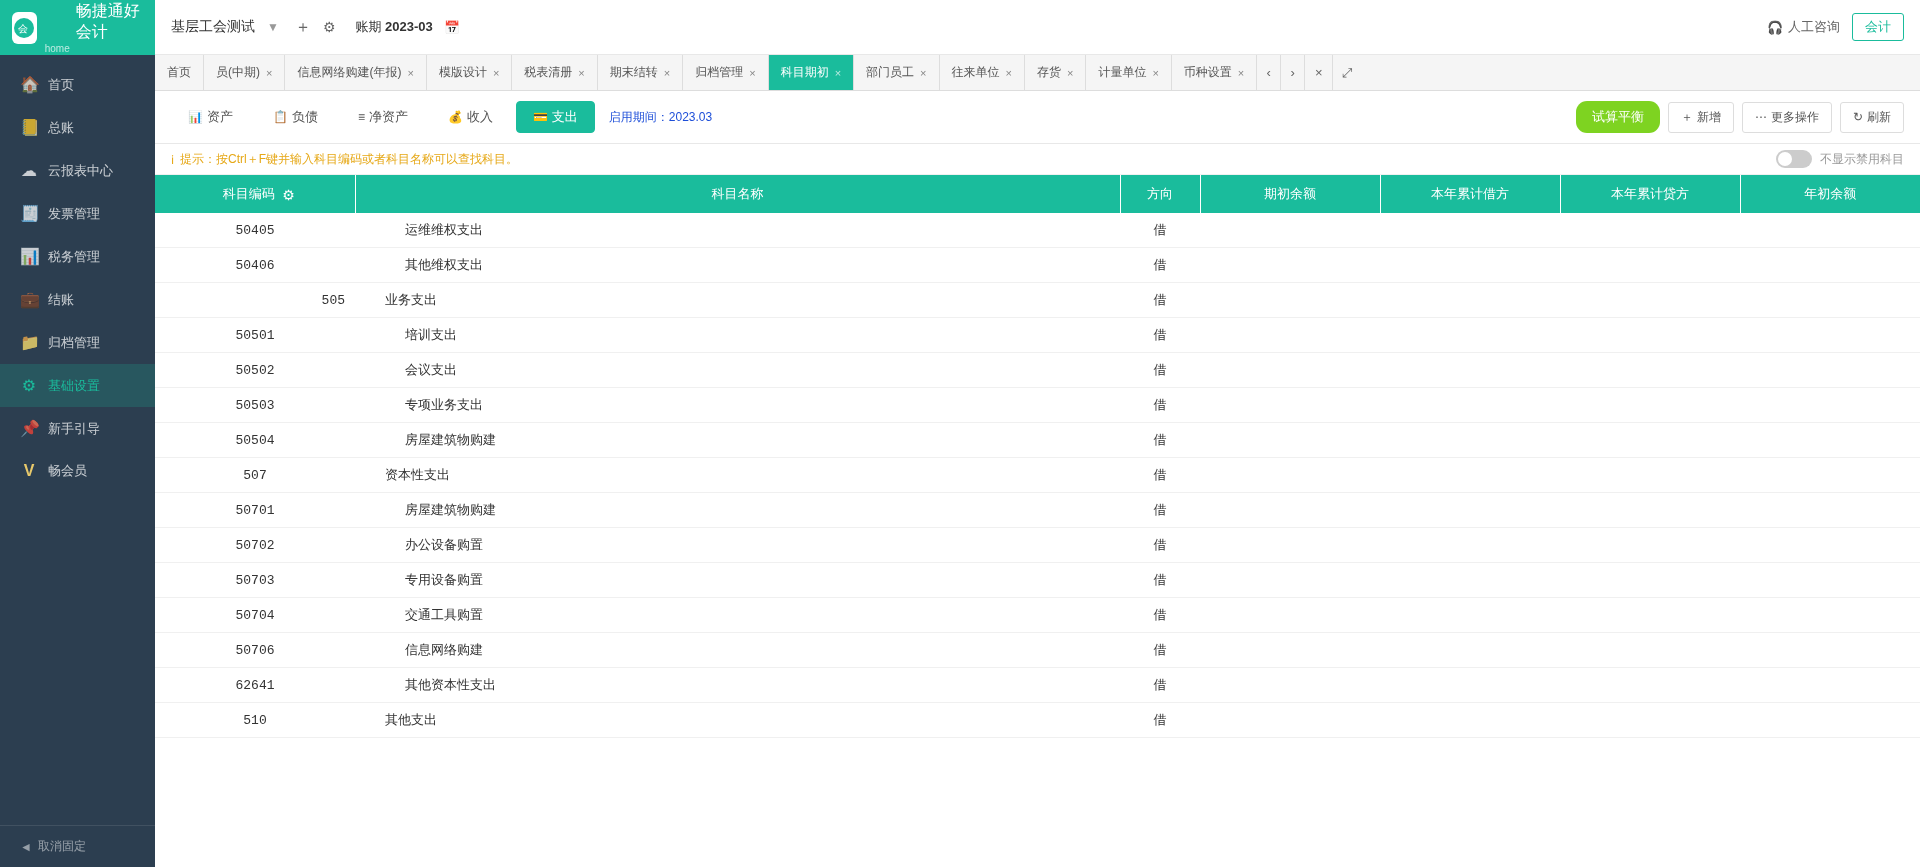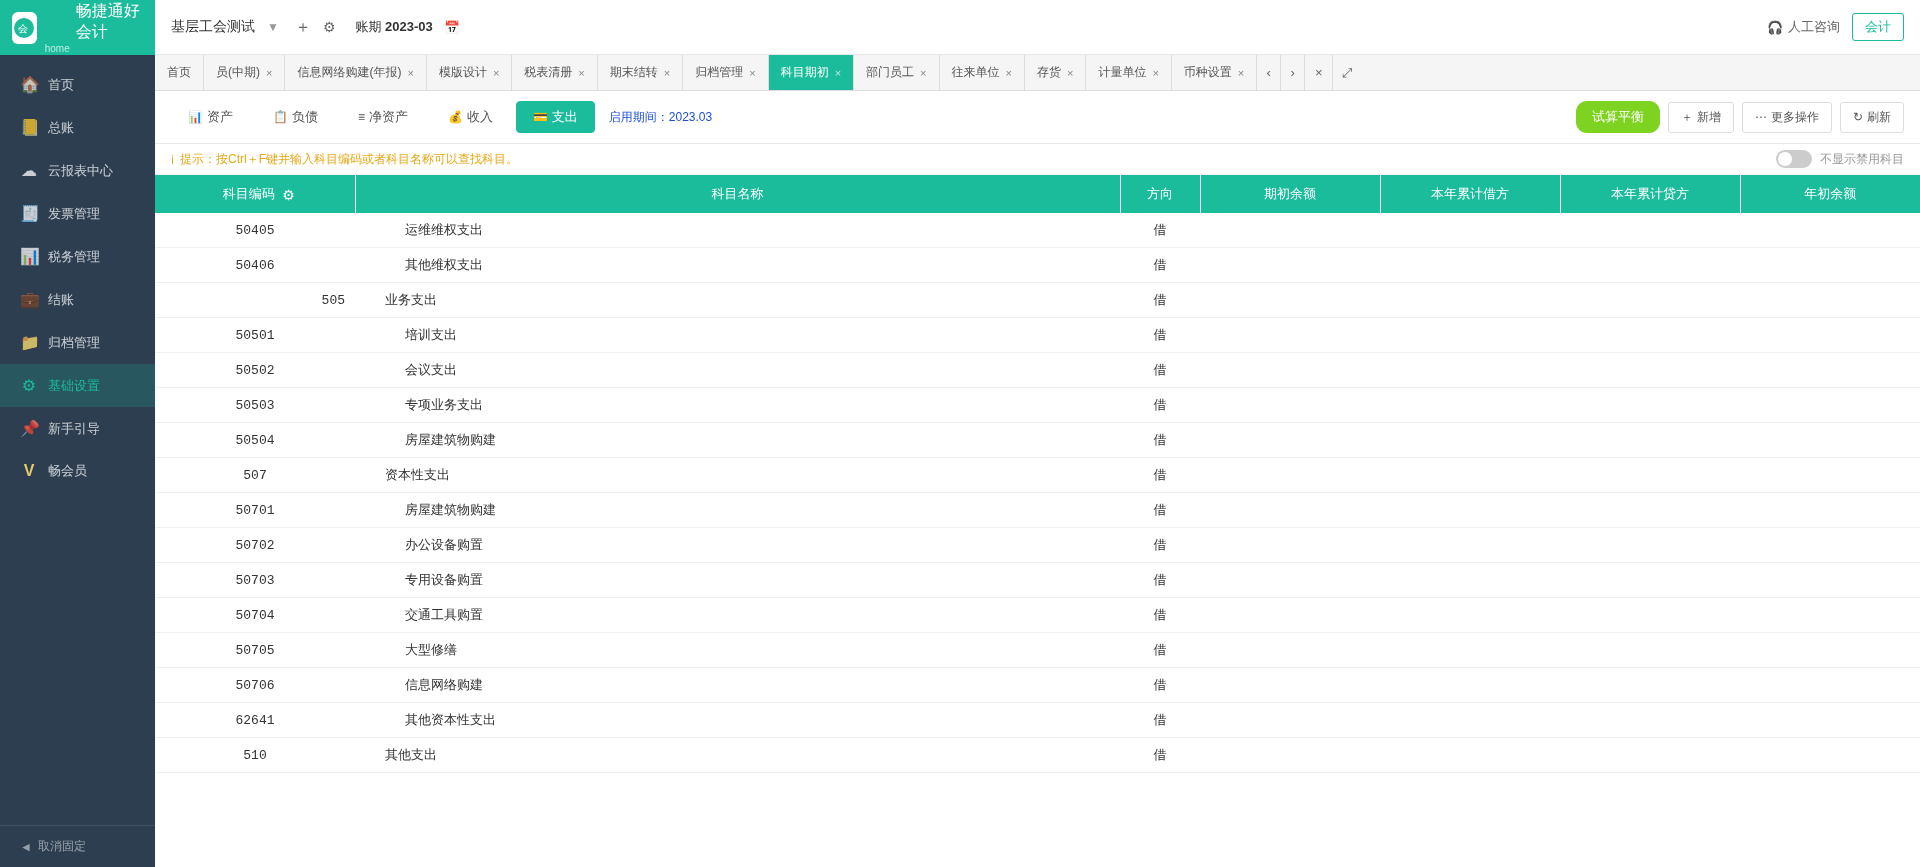--- a/index.html
+++ b/index.html
@@ -443,29 +443,20 @@
             <tr>
               <td style="text-align: center;">50704</td>
               <td style="padding-left: 50px;">交通工具购置</td>
               <td style="text-align: center;">借</td>
               <td></td>
               <td></td>
               <td></td>
               <td></td>
             </tr>
             <tr>
-              <td style="text-align: center;">50705</td>
-              <td style="padding-left: 50px;">大型修缮</td>
-              <td style="text-align: center;">借</td>
-              <td></td>
-              <td></td>
-              <td></td>
-              <td></td>
-            </tr>
-            <tr>
               <td style="text-align: center;">50706</td>
               <td style="padding-left: 50px;">信息网络购建</td>
               <td style="text-align: center;">借</td>
               <td></td>
               <td></td>
               <td></td>
               <td></td>
             </tr>
             <tr>
               <td style="text-align: center;">62641</td>

